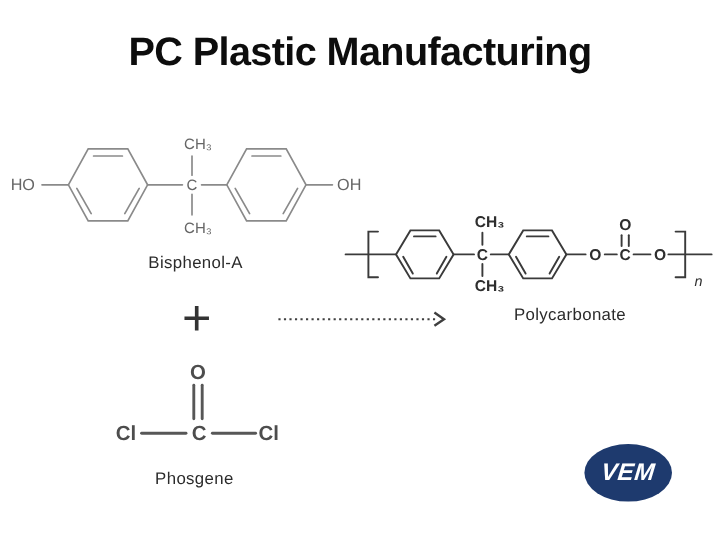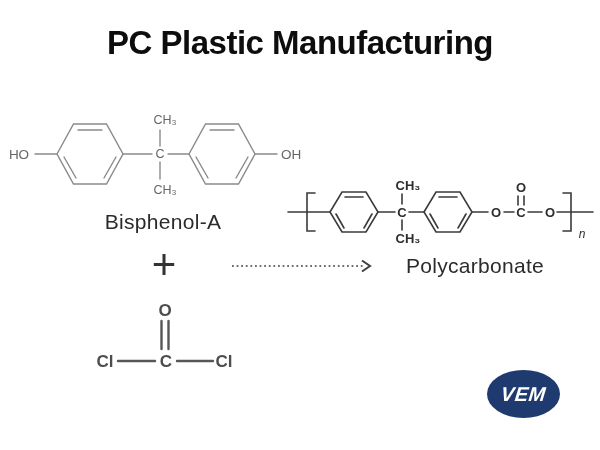--- a/index.html
+++ b/index.html
@@ -8,21 +8,21 @@
     font-family:"Liberation Sans","DejaVu Sans",sans-serif;
     position:relative;overflow:hidden;
   }
   .canvas{position:absolute;inset:0;}
   .title{
     position:absolute;top:24px;left:0;width:600px;margin:0;
     text-align:center;font-size:33px;font-weight:700;color:#0d0d0d;
     letter-spacing:-0.5px;
   }
   .mol-label{
-    position:absolute;text-align:center;font-size:21px;font-weight:400;
+    position:absolute;text-align:center;font-size:14px;font-weight:400;
     color:#2b2b2b;letter-spacing:0.3px;
   }
   .label-bisphenol{left:63px;top:210px;width:200px;}
   .label-polycarbonate{left:375px;top:254px;width:200px;text-align:center;}
   .label-phosgene{left:62px;top:390px;width:200px;}
   .plus{
     position:absolute;left:143px;top:240px;width:42px;height:50px;
     font-size:42px;font-weight:300;color:#333;text-align:center;line-height:50px;
   }
   svg{position:absolute;overflow:visible;}
@@ -94,20 +94,21 @@
       <line class="bond-phos" x1="76.5" y1="31" x2="76.5" y2="59"></line>
       <line class="bond-phos" x1="83.5" y1="31" x2="83.5" y2="59"></line>
       <line class="bond-phos" x1="33" y1="71" x2="70" y2="71"></line>
       <line class="bond-phos" x1="92" y1="71" x2="128" y2="71"></line>
     </g>
     <text class="atom-phos" x="80" y="20">O</text>
     <text class="atom-phos" x="20" y="71">Cl</text>
     <text class="atom-phos" x="81" y="71">C</text>
     <text class="atom-phos" x="139" y="71">Cl</text>
   </svg>
+  <div class="mol-label label-phosgene">Phosgene</div>
 
   <svg class="svg-polycarbonate" width="312" height="80" viewBox="0 0 312 80">
     <g>
       <line class="bond-dark" x1="2" y1="40" x2="44" y2="40"></line>
       <path class="bond-dark" d="M29,21 L21,21 L21,59 L29,59"></path>
       <path class="bond-dark" d="M44,40 L56,20 L80,20 L92,40 L80,60 L56,60 Z"></path>
       <line class="bond-dark" x1="59" y1="25" x2="77" y2="25"></line>
       <line class="bond-dark" x1="86" y1="42" x2="78" y2="56"></line>
       <line class="bond-dark" x1="50" y1="42" x2="58" y2="56"></line>
       <line class="bond-dark" x1="92" y1="40" x2="109" y2="40"></line>

